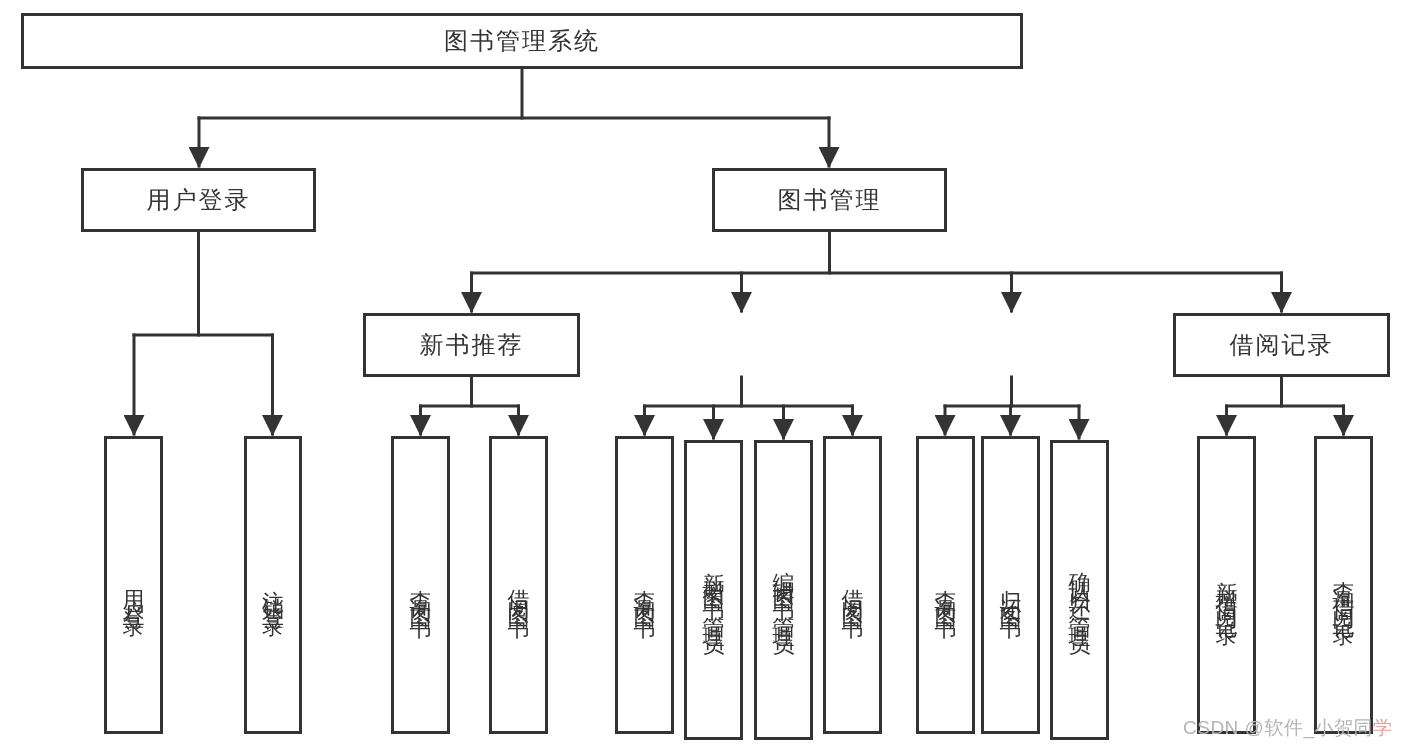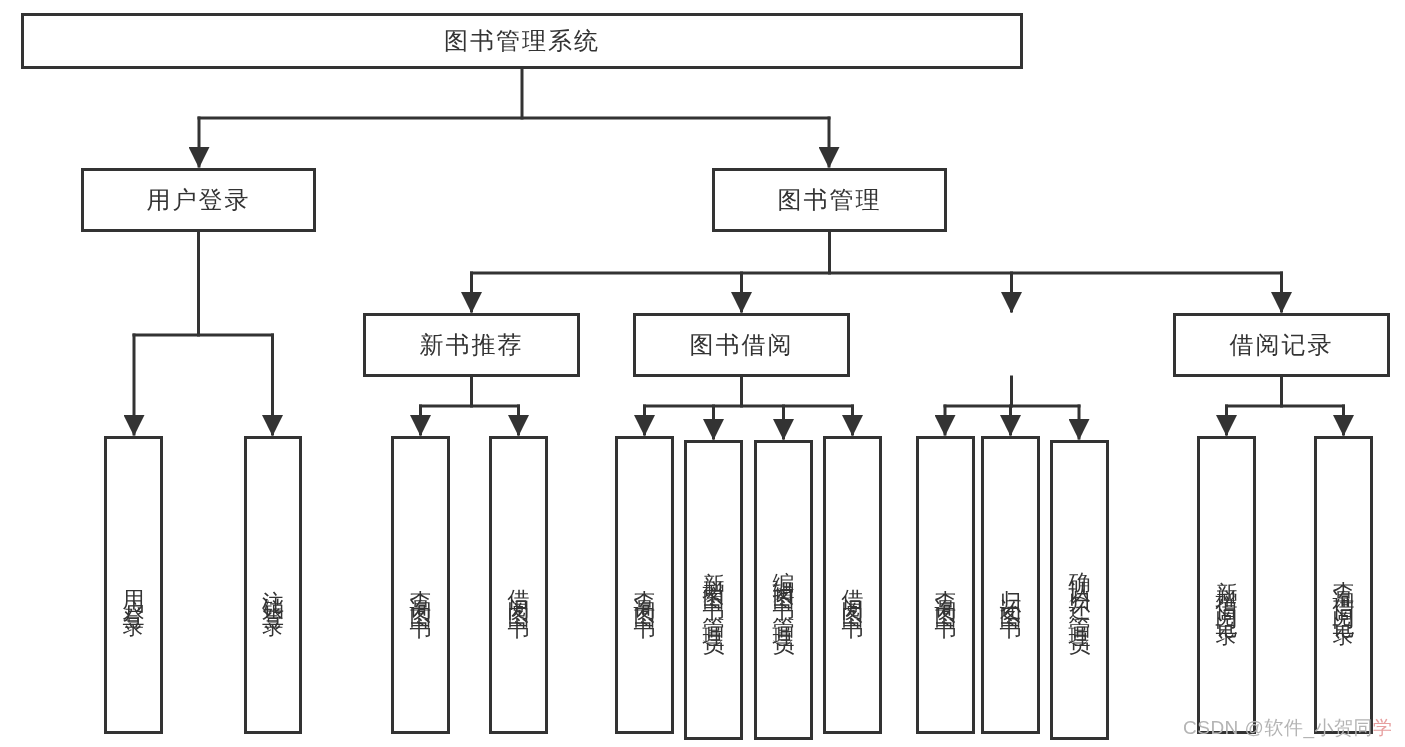--- a/index.html
+++ b/index.html
@@ -112,23 +112,20 @@
   <div class="node hbox" style="left:81px;top:168px;width:235px;height:64px">
     <span class="lbl">用户登录</span>
   </div>
   <div class="node hbox" style="left:712px;top:168px;width:235px;height:64px">
     <span class="lbl">图书管理</span>
   </div>
 
   <div class="node hbox" style="left:363px;top:313px;width:217px;height:64px">
     <span class="lbl">新书推荐</span>
   </div>
-  <div class="node hbox" style="left:633px;top:313px;width:217px;height:64px">
-    <span class="lbl">图书借阅</span>
-  </div>
   <div class="node hbox" style="left:1173px;top:313px;width:217px;height:64px">
     <span class="lbl">借阅记录</span>
   </div>
 
   <div class="node vbox" style="left:104px;top:436px;width:59px;height:298px">
     <span class="vtext">用户登录</span>
   </div>
   <div class="node vbox" style="left:244px;top:436px;width:58px;height:298px">
     <span class="vtext">注销登录</span>
   </div>

